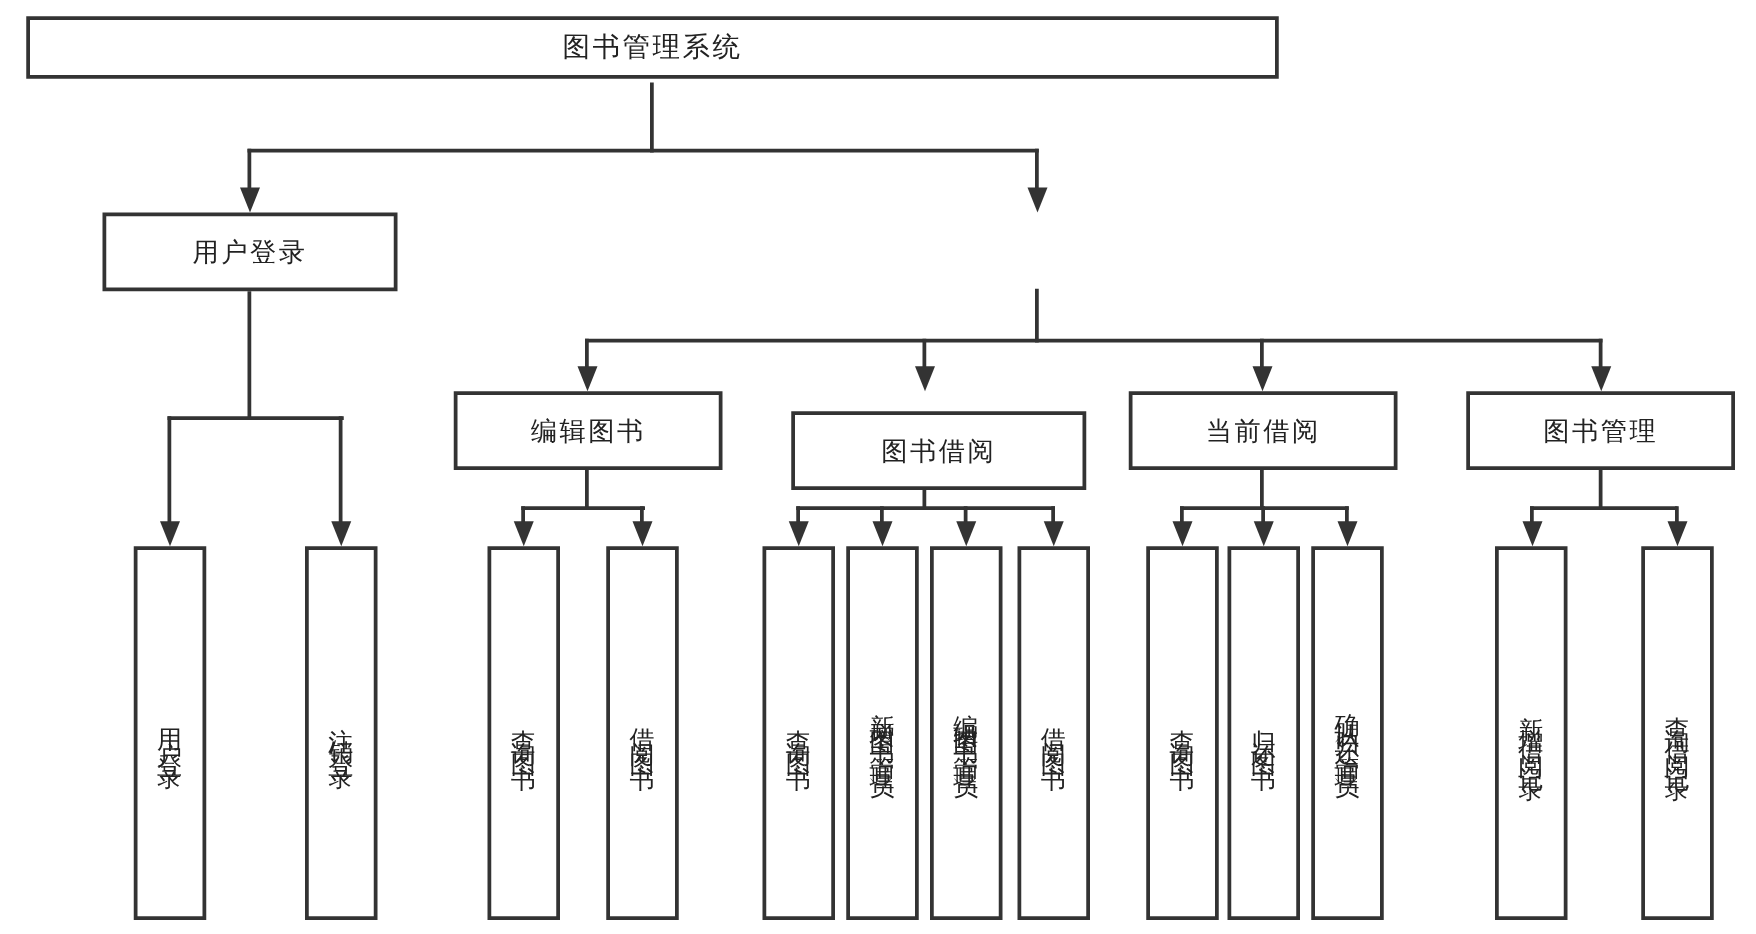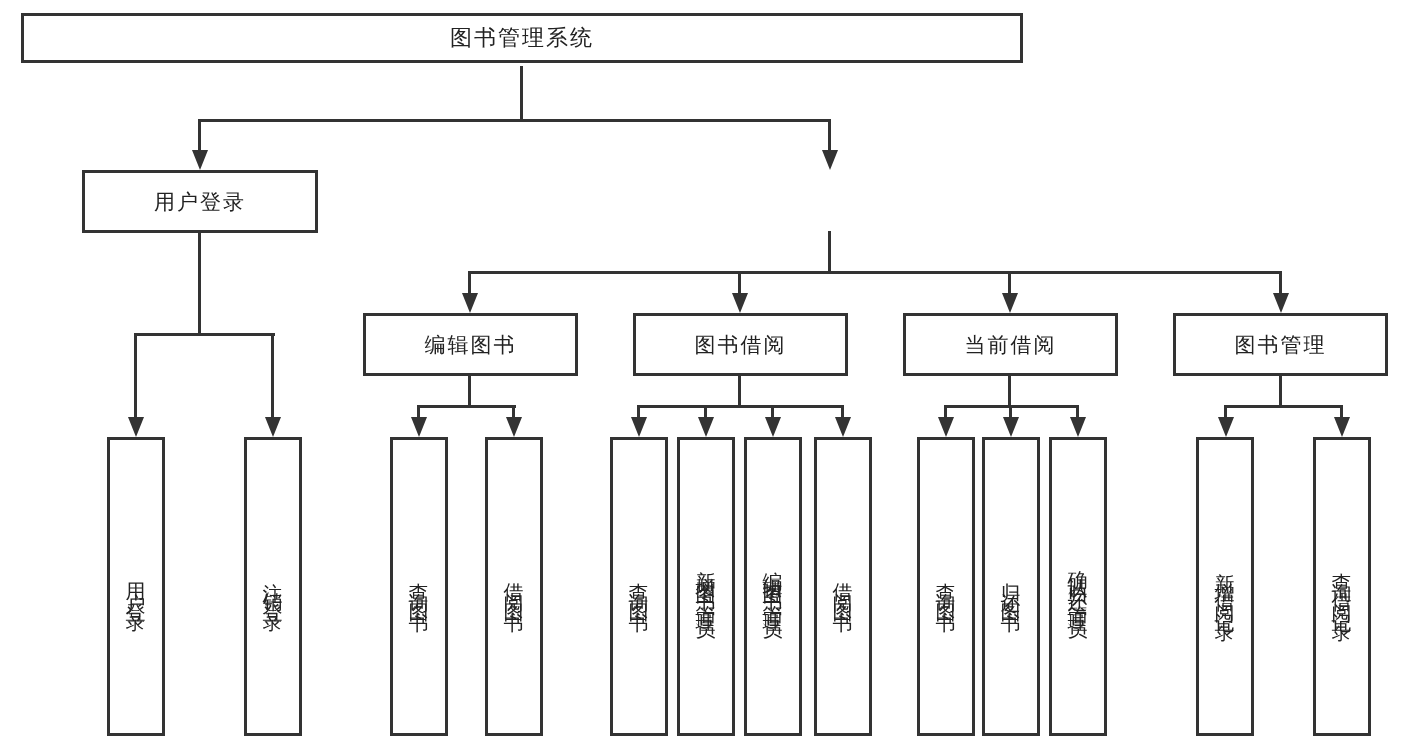--- a/index.html
+++ b/index.html
@@ -139,21 +139,21 @@
     <div class="arrow" style="left:1218px; top:417px;"></div>
     <div class="vline" style="left:1340px; top:405px; height:14px;"></div>
     <div class="arrow" style="left:1334px; top:417px;"></div>
   </div>
 
   <div class="box" style="left:21px; top:13px; width:1002px; height:50px; font-size:22px;">图书管理系统</div>
 
   <div class="box" style="left:82px; top:170px; width:236px; height:63px;">用户登录</div>
 
   <div class="box" style="left:363px; top:313px; width:215px; height:63px;">编辑图书</div>
-  <div class="box" style="left:633px; top:313px; width:215px; height:63px;">图书借阅</div>
+  <div class="box" style="left:633px; top:329px; width:236px; height:63px;">图书借阅</div>
   <div class="box" style="left:903px; top:313px; width:215px; height:63px;">当前借阅</div>
   <div class="box" style="left:1173px; top:313px; width:215px; height:63px;">图书管理</div>
 
   <div class="vbox" style="left:107px; top:437px; width:58px; height:299px;">用户登录</div>
   <div class="vbox" style="left:244px; top:437px; width:58px; height:299px;">注销登录</div>
 
   <div class="vbox" style="left:390px; top:437px; width:58px; height:299px;">查询图书</div>
   <div class="vbox" style="left:485px; top:437px; width:58px; height:299px;">借阅图书</div>
 
   <div class="vbox" style="left:610px; top:437px; width:58px; height:299px;">查询图书</div>

